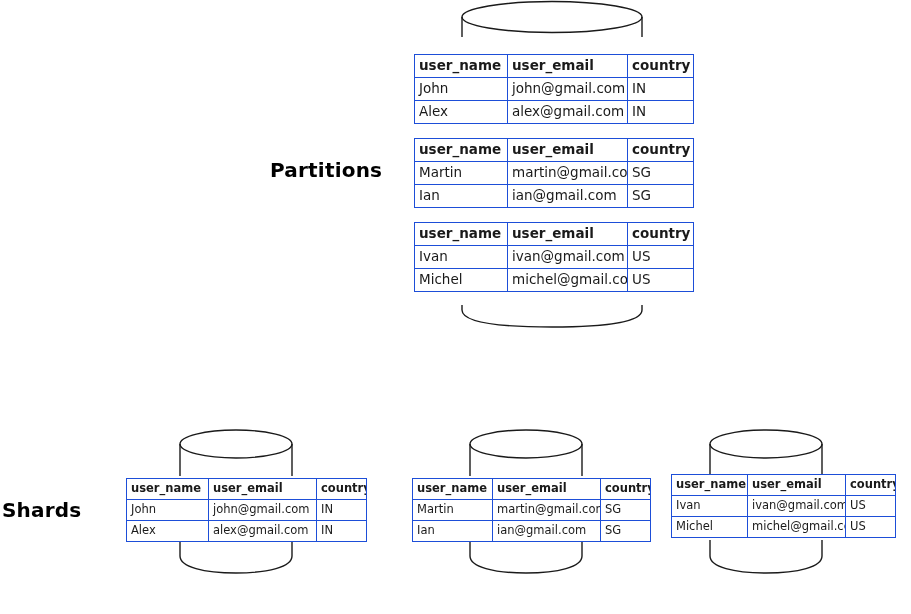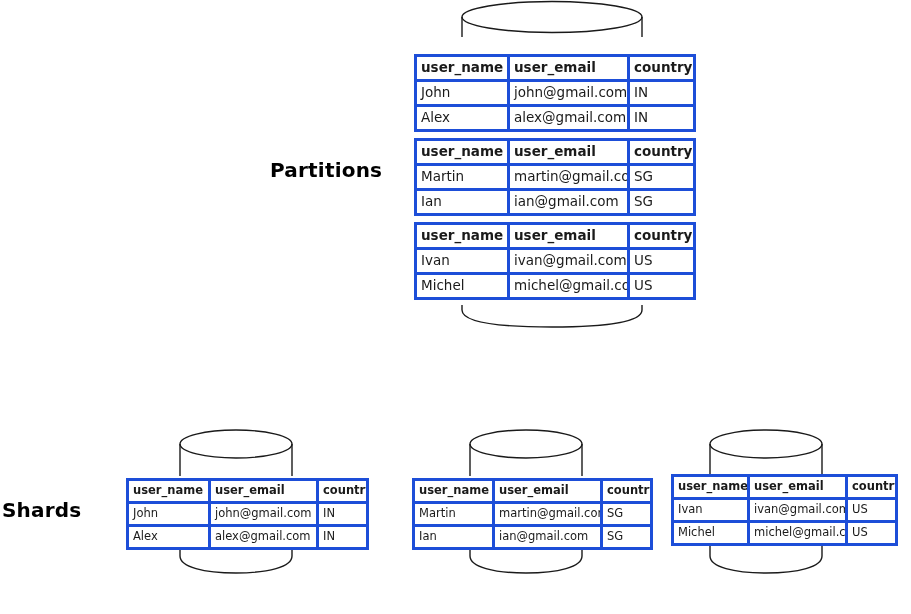--- a/index.html
+++ b/index.html
@@ -57,21 +57,21 @@
 
   
   .db-table {
     position: absolute;
     border-collapse: collapse;
     table-layout: fixed;
     background: #ffffff;
     color: #1a1a1a;
   }
   .db-table td, .db-table th {
-    border: 3px solid #1d4ed8;
+    border: 1px solid #1d4ed8;
     padding: 1px 4px 2px 4px;
     text-align: left;
     overflow: hidden;
     white-space: nowrap;
     vertical-align: middle;
     font-weight: normal;
   }
   .db-table th {
     font-weight: bold;
   }

